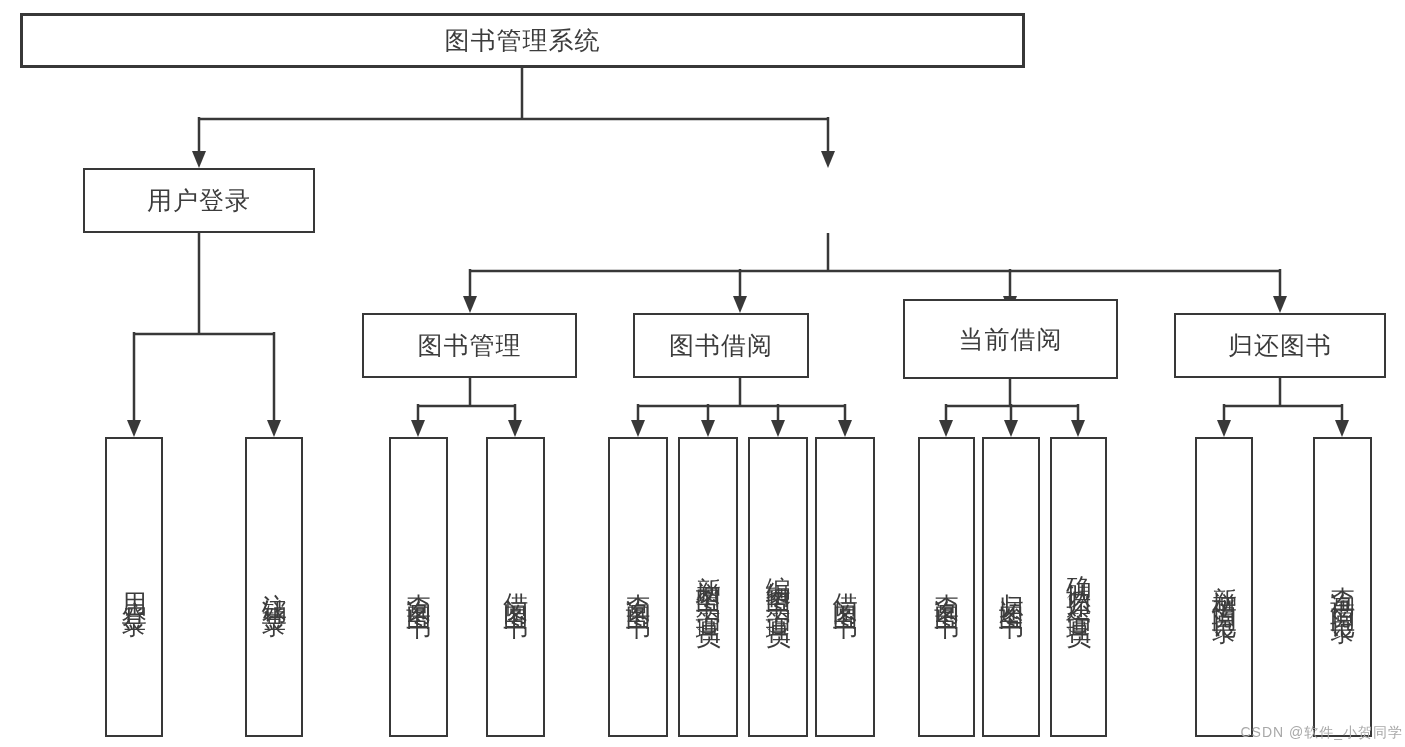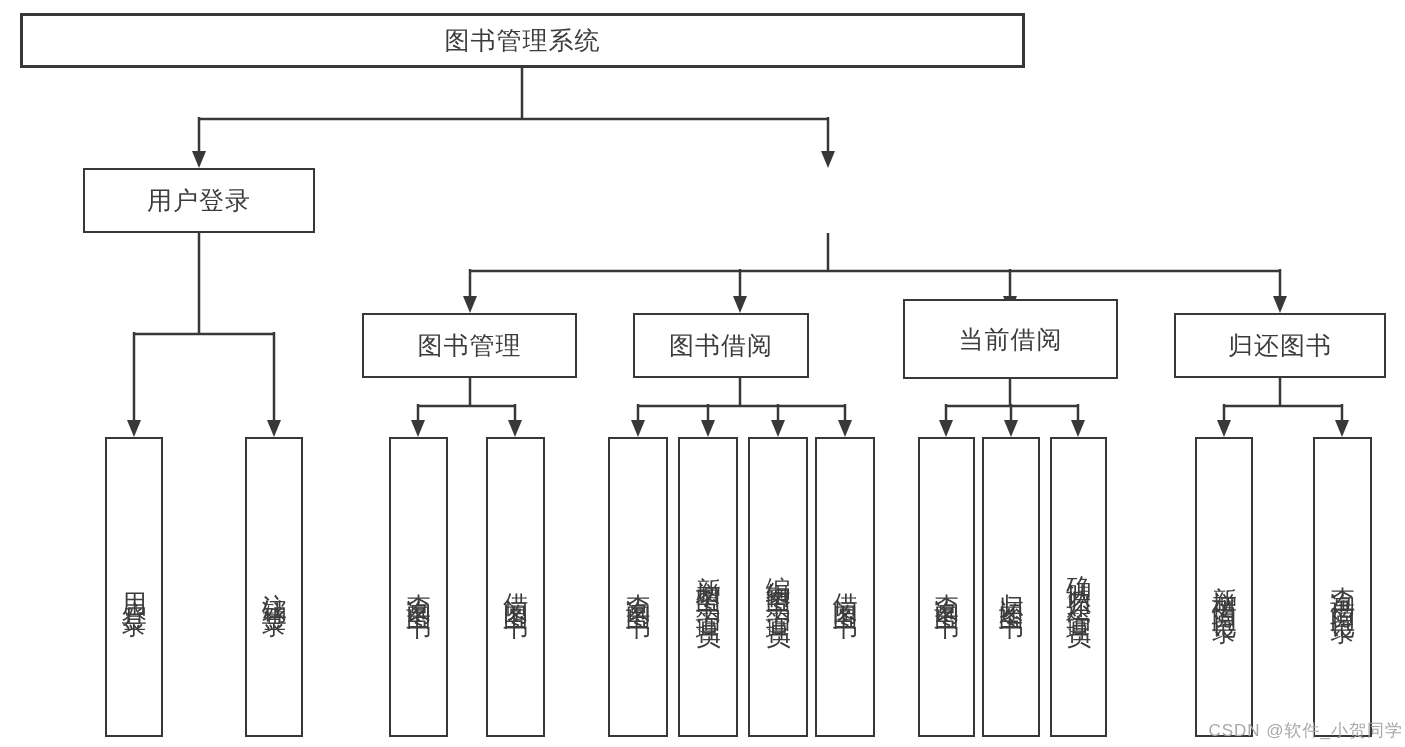--- a/index.html
+++ b/index.html
@@ -56,21 +56,21 @@
   .lf-b3{left:748px;width:60px;}
   .lf-b4{left:815px;width:60px;}
   .lf-c1{left:918px;width:57px;}
   .lf-c2{left:982px;width:58px;}
   .lf-c3{left:1050px;width:57px;}
   .lf-r1{left:1195px;width:58px;}
   .lf-r2{left:1313px;width:59px;}
   .watermark{
     position:absolute;
     right:2px;bottom:5px;
-    font-size:17px;
+    font-size:14px;
     color:#a8a8a8;
     letter-spacing:1px;
     z-index:5;
   }
 </style>
 </head>
 <body>
 
 <div class="canvas">
 

